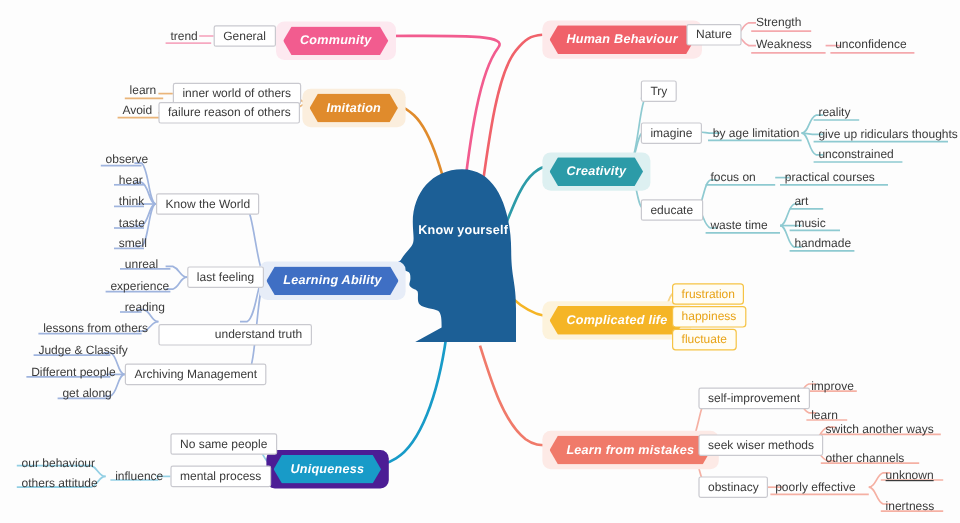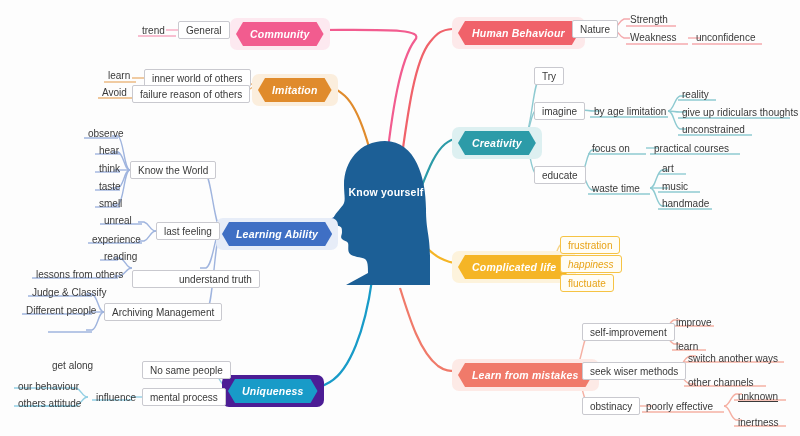--- a/index.html
+++ b/index.html
@@ -271,21 +271,21 @@
   <div class="node plain" style="left:100px; top:212px;text-align:center;">unreal</div>
   <div class="node plain" style="left:88px; top:231px;">experience</div>
 
   <div class="node boxed" style="left:132px; top:270px;padding-left:46px;">understand truth</div>
   <div class="node plain" style="left:100px; top:248px;">reading</div>
   <div class="node plain" style="left:32px; top:266px;">lessons from others</div>
 
   <div class="node boxed" style="left:104px; top:303px;">Archiving Management</div>
   <div class="node plain" style="left:28px; top:284px;">Judge &amp; Classify</div>
   <div class="node plain" style="left:22px; top:302px;">Different people</div>
-  <div class="node plain" style="left:48px; top:320px;margin-top:37px;">get along</div>
+  <div class="node plain" style="left:48px; top:320px;">get along</div>
 
   <div class="hex-wrap" style="left:222px; top:375px; background:#4c1d95;">
     <div class="node hex" style="position:relative; background:#189bc8;">Uniqueness</div>
   </div>
   <div class="node boxed" style="left:142px; top:361px;">No same people</div>
   <div class="node boxed" style="left:142px; top:388px;">mental process</div>
   <div class="node plain" style="left:92px; top:389px;">influence</div>
   <div class="node plain" style="left:14px; top:378px;text-align:center;">our behaviour</div>
   <div class="node plain" style="left:14px; top:395px;">others attitude</div>
 
@@ -311,21 +311,21 @@
   <div class="node plain" style="left:650px; top:140px;">practical courses</div>
   <div class="node plain" style="left:588px; top:180px;">waste time</div>
   <div class="node plain" style="left:658px; top:160px;">art</div>
   <div class="node plain" style="left:658px; top:178px;">music</div>
   <div class="node plain" style="left:658px; top:195px;">handmade</div>
 
   <div class="hex-wrap" style="left:452px; top:251px; background:#fdf3dc;">
     <div class="node hex" style="position:relative; background:#f5b526;">Complicated life</div>
   </div>
   <div class="node boxed box-yellow" style="left:560px; top:236px;">frustration</div>
-  <div class="node boxed box-yellow" style="left:560px; top:255px;font-style:italic;">happiness</div>
+  <div class="node boxed box-yellow" style="left:560px; top:255px;">happiness</div>
   <div class="node boxed box-yellow" style="left:560px; top:274px;">fluctuate</div>
 
   <div class="hex-wrap" style="left:452px; top:359px; background:#fdeae6;">
     <div class="node hex" style="position:relative; background:#f07a6a;">Learn from mistakes</div>
   </div>
   <div class="node boxed" style="left:582px; top:323px;">self-improvement</div>
   <div class="node plain" style="left:672px; top:314px;">improve</div>
   <div class="node plain" style="left:672px; top:338px;">learn</div>
   <div class="node boxed" style="left:582px; top:362px;">seek wiser methods</div>
   <div class="node plain" style="left:684px; top:350px;">switch another ways</div>

